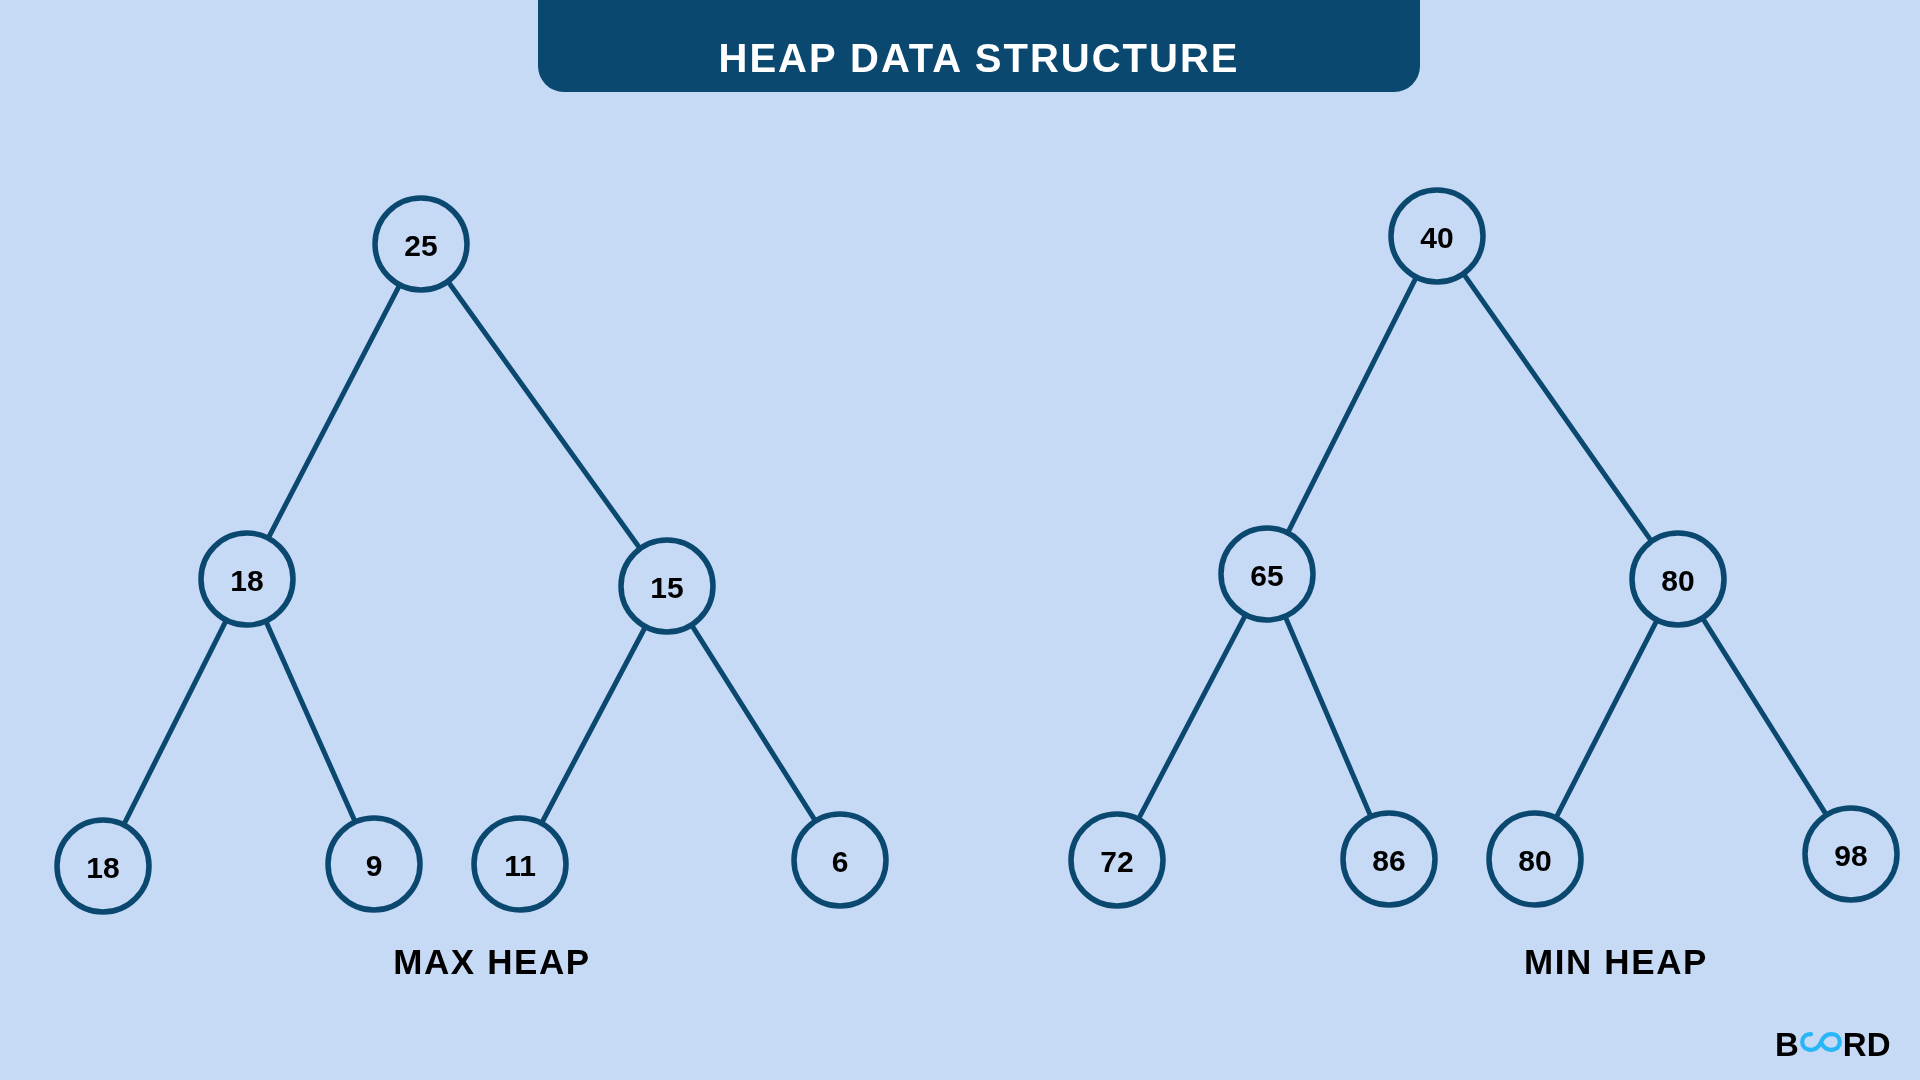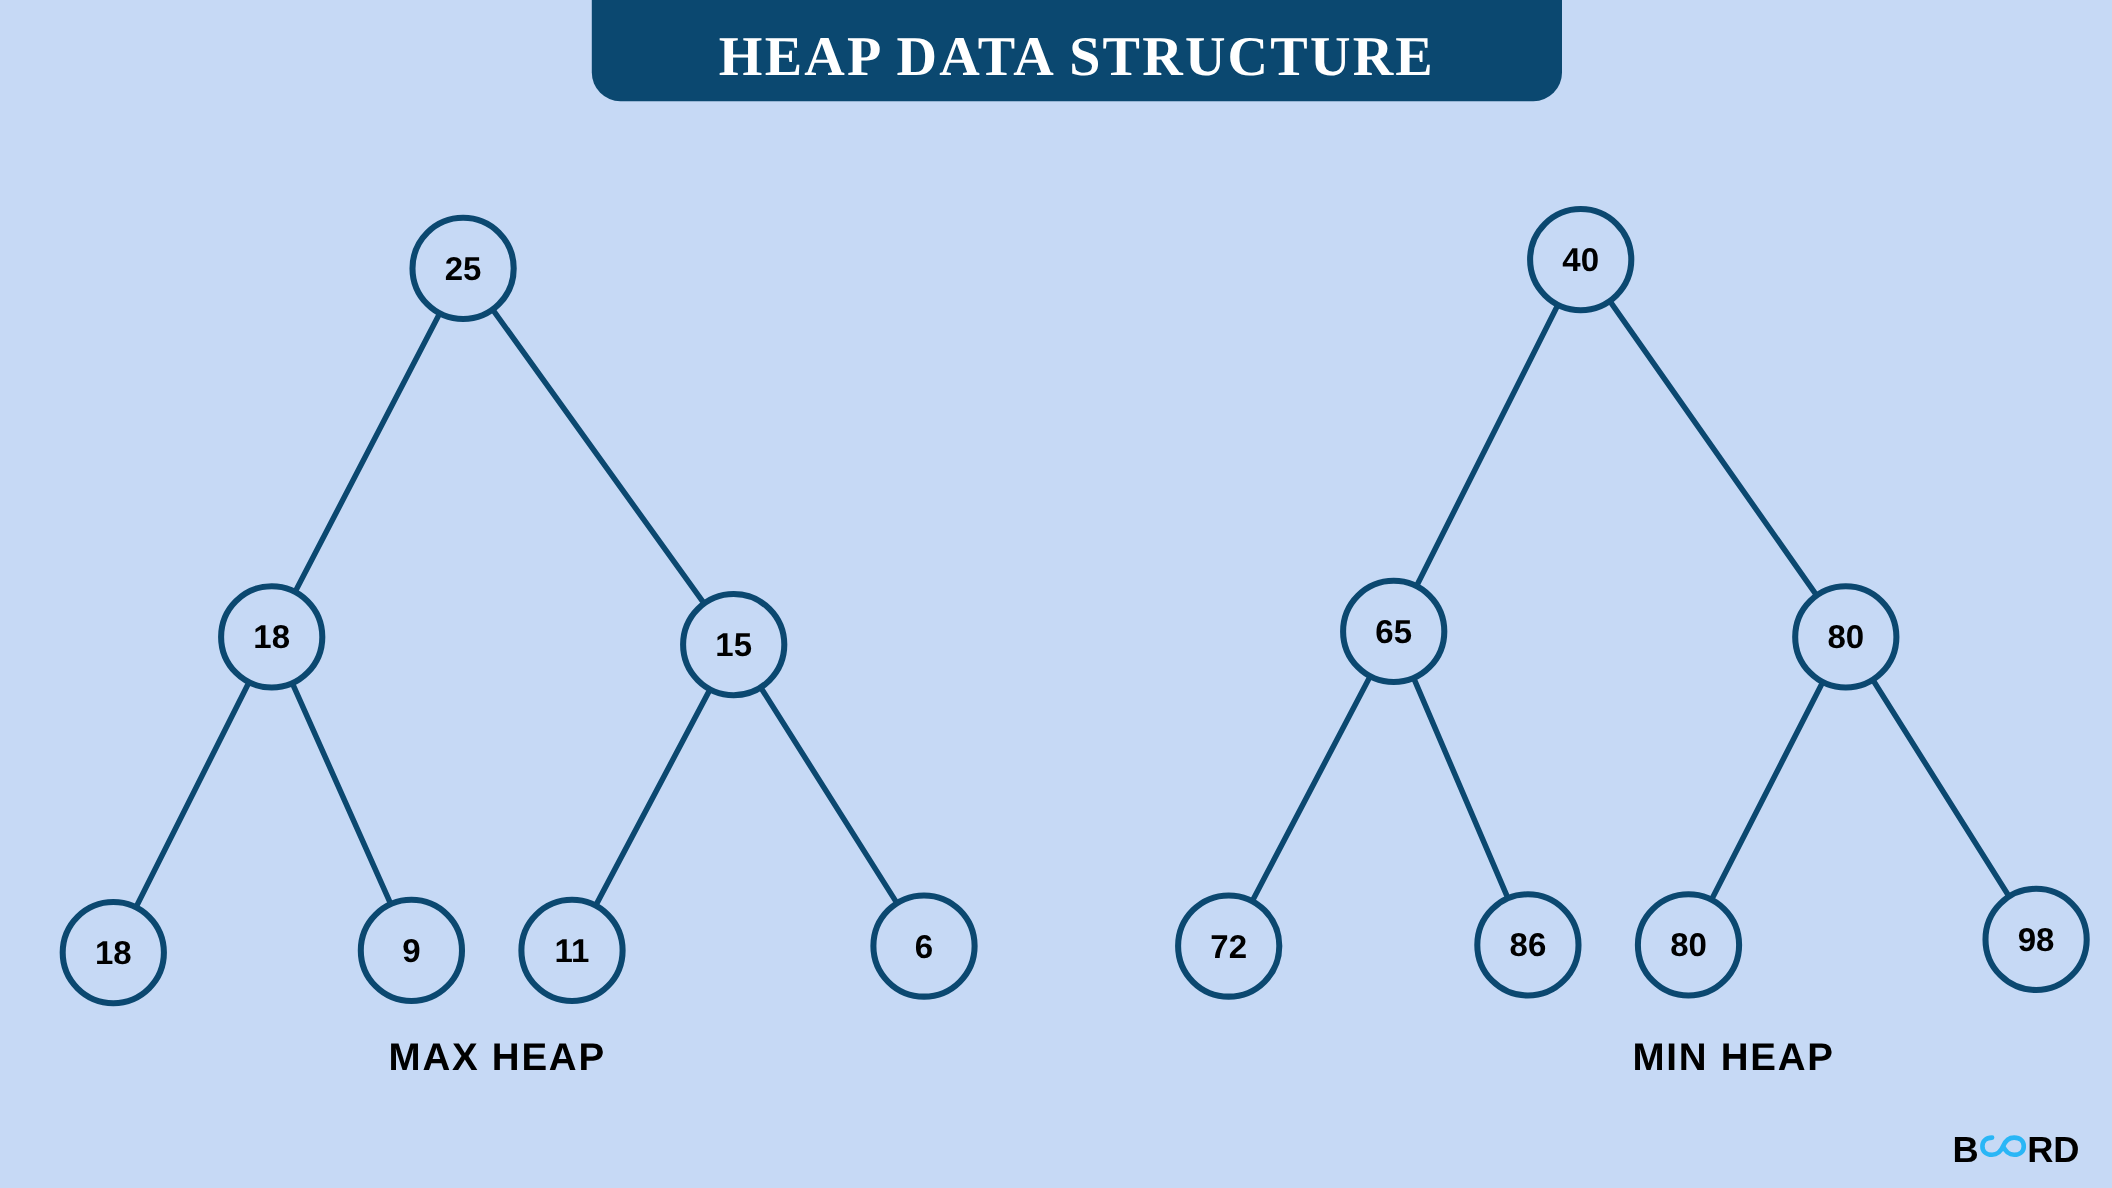--- a/index.html
+++ b/index.html
@@ -27,22 +27,22 @@
     background: #0b4870;
     border-radius: 26px;
     display: flex;
     align-items: flex-end;
     justify-content: center;
     box-sizing: border-box;
     padding-bottom: 14px;
   }
   #header-title {
     color: #ffffff;
-    font-family: Liberation Serif, serif;
-    font-size: 51px;
+    font-family: Liberation Sans, sans-serif;
+    font-size: 40px;
     font-weight: bold;
     letter-spacing: 2.0px;
     white-space: nowrap;
     line-height: 1;
   }
 
   
   #trees-svg {
     position: absolute;
     left: 0;
@@ -73,20 +73,21 @@
   
   .tree-caption {
     position: absolute;
     color: #000000;
     font-family: "Liberation Sans", sans-serif;
     font-size: 35px;
     font-weight: bold;
     letter-spacing: 1.6px;
     white-space: nowrap;
     transform: translateX(-50%);
+    margin-left: 40px;
   }
   #caption-max { left: 452px; top: 942px; }
   #caption-min { left: 1576px; top: 942px; }
 
   
   #brand-logo {
     position: absolute;
     left: 1775px;
     top: 1026px;
     display: flex;

